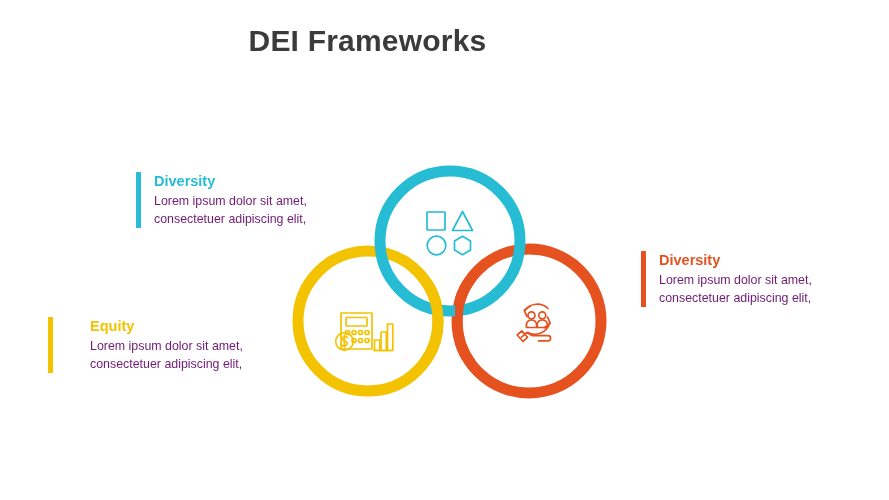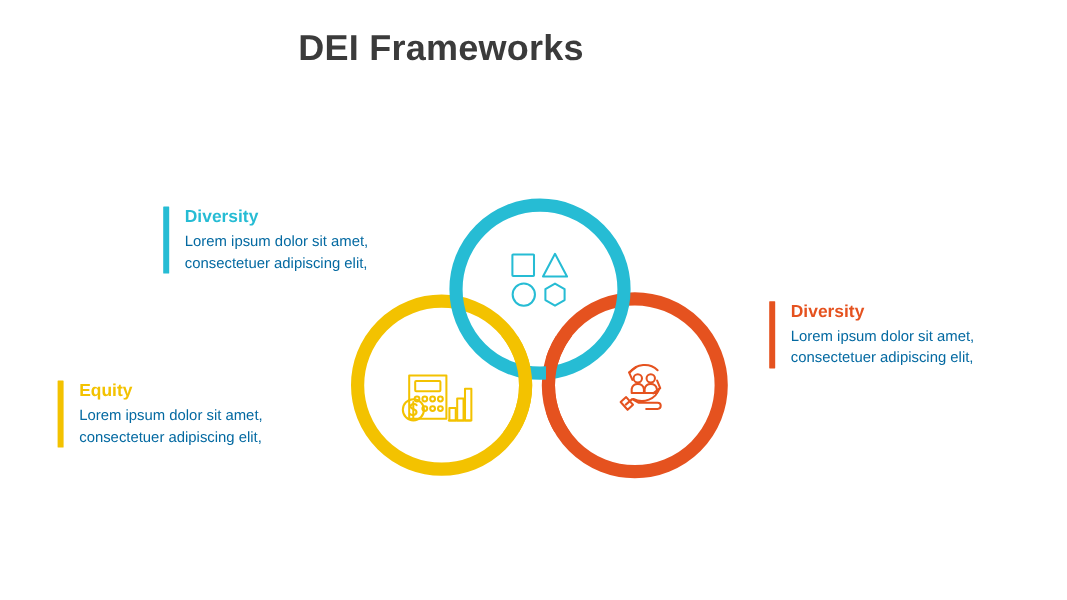--- a/index.html
+++ b/index.html
@@ -77,34 +77,35 @@
   }
   .info-title {
     font-size: 14.5px;
     font-weight: bold;
     line-height: 1.25;
     margin: 0 0 3px 0;
   }
   .info-desc {
     font-size: 12.4px;
     line-height: 1.45;
-    color: #0369a1;
+    color: #701a75;
   }
   .info-desc span { display: block; }
 
   
   #block-diversity {
     left: 136px;
     top: 172px;
     height: 56px;
   }
   #block-equity {
     left: 48px;
     top: 317px;
     height: 56px;
+    gap: 24px;
   }
   #block-inclusion {
     left: 641px;
     top: 251px;
     height: 56px;
   }
   #block-diversity .info-title { color: #26bcd4; }
   #block-equity .info-title    { color: #f3c200; }
   #block-inclusion .info-title { color: #e5521f; }
   #block-diversity .accent-bar { background: #26bcd4; }

